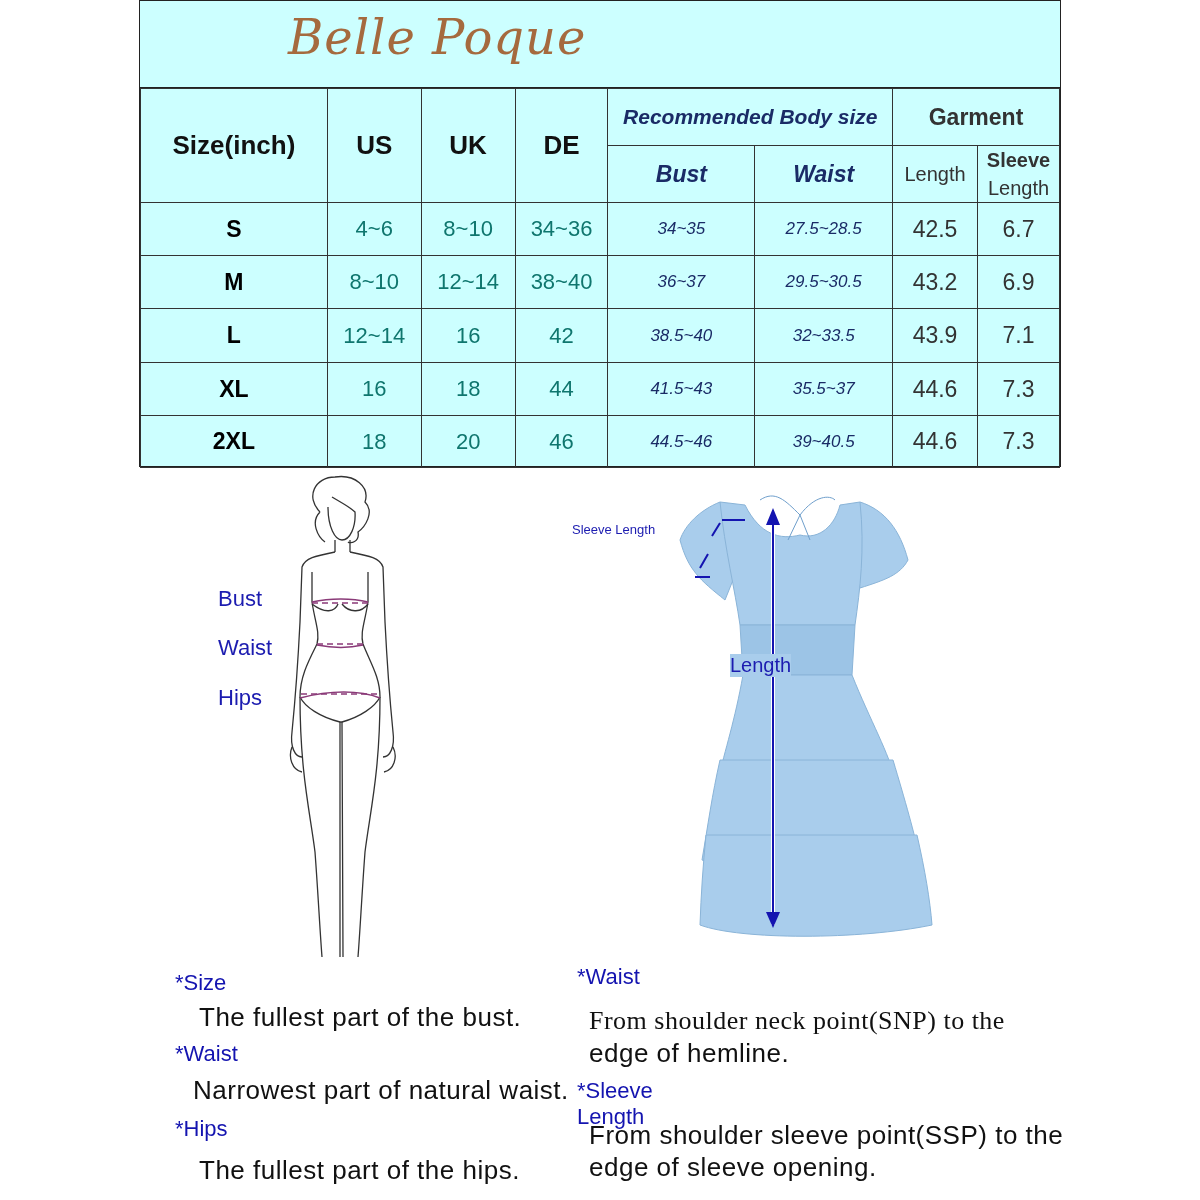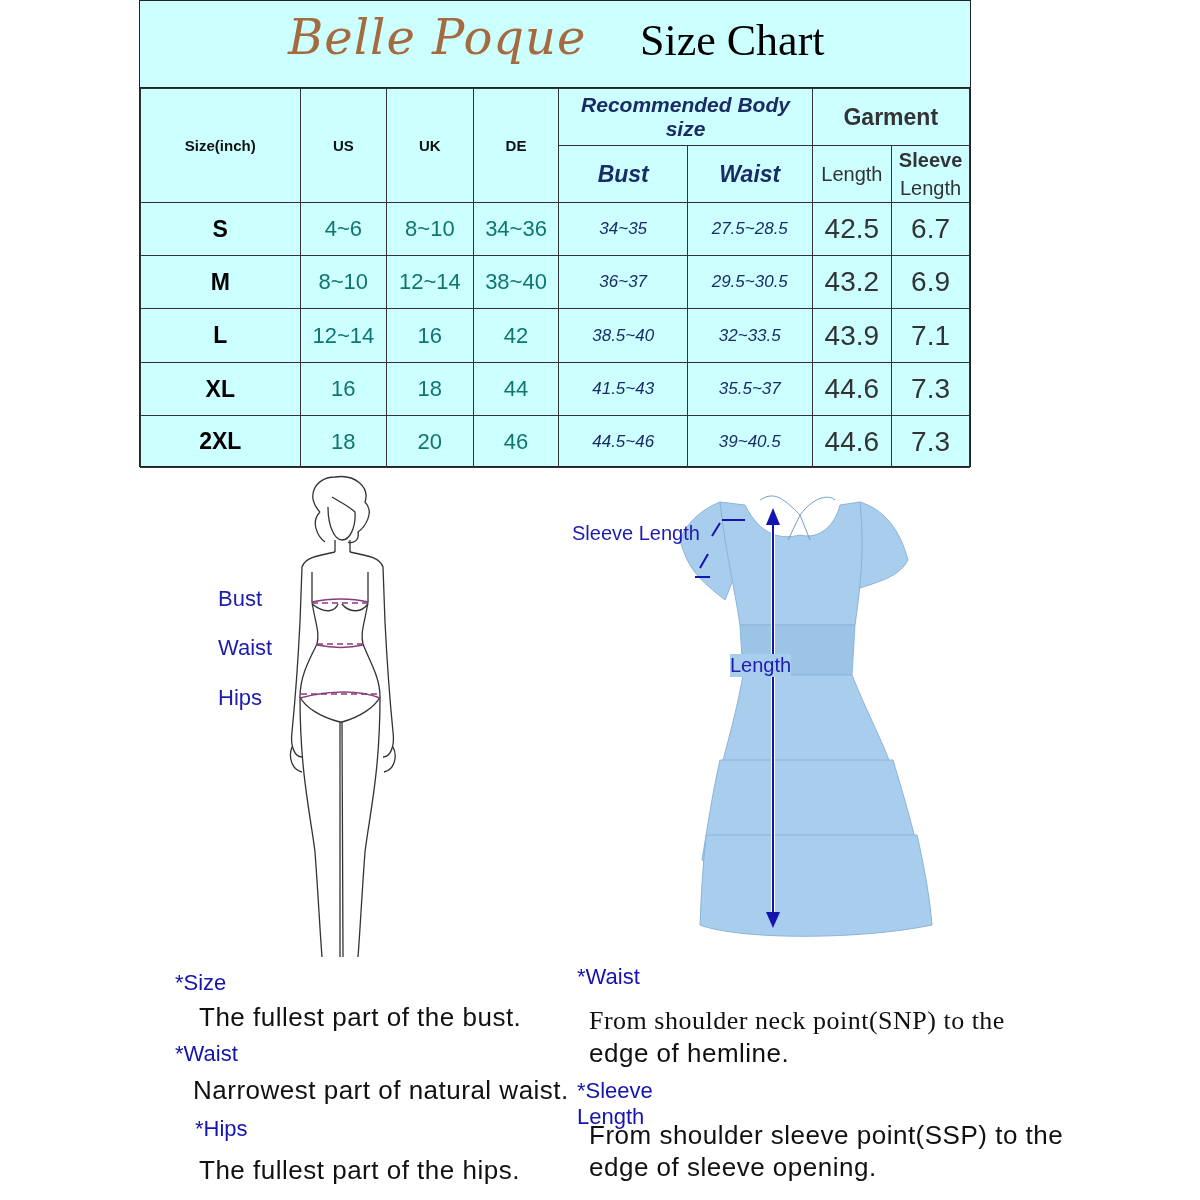--- a/index.html
+++ b/index.html
@@ -1,46 +1,45 @@
 <!DOCTYPE html>
 <html><head>
 <meta charset="utf-8">
 <style>
   html, body { margin:0; padding:0; background:#ffffff; }
   body { width:1200px; height:1200px; position:relative; overflow:hidden; font-family:"Liberation Sans", sans-serif; }
-  .chart { position:absolute; left:139px; top:0; width:832px; height:467px; background:#ccffff; border:1px solid #222; box-sizing:border-box; }
+  .chart { position:absolute; left:139px; top:0; width:922px; height:467px; background:#ccffff; border:1px solid #222; box-sizing:border-box; }
   .title-bar { position:absolute; left:0; top:0; width:100%; height:88px; border-bottom:2px solid #222; box-sizing:border-box; }
   .brand { position:absolute; left:148px; top:8px; font-family:"DejaVu Serif", serif; font-style:italic; font-size:48px; color:#a56a3e; letter-spacing:1px; }
   .chart-title { position:absolute; left:500px; top:14px; font-family:"Liberation Serif", serif; font-size:44px; color:#000; }
   table { position:absolute; left:0; top:87px; border-collapse:collapse; table-layout:fixed; }
   td, th { border:1px solid #333; text-align:center; vertical-align:middle; padding:0; font-weight:normal; }
-  .hd { font-weight:bold; font-size:15px; color:#111;margin-top:32px; }
+  .hd { font-weight:bold; font-size:26px; color:#111;margin-top:32px; }
   .hd-blue { font-weight:bold; font-style:italic; font-size:21px; color:#1a2b66; }
   .hd-blue2 { font-weight:bold; font-style:italic; font-size:23px; color:#1a2b66; }
   .hd-gray { font-weight:bold; font-size:23px; color:#333; }
   .hd-small { font-size:20px; color:#333; line-height:28px; }
   .hd-small b { font-weight:bold; }
   .sz { font-weight:bold; font-size:23px; color:#000; }
   .it { font-size:22px; color:#0f766e; }
   .itb { font-style:italic; font-size:17px; color:#1a2b66; }
-  .gr { font-size:28px; color:#333; }
+  .gr { font-size:23px; color:#333; }
   .fig-body { position:absolute; left:270px; top:472px; }
   .fig-dress { position:absolute; left:560px; top:480px; }
   .lbl-blue { position:absolute; color:#1c1cb0; font-size:22px; }
   .defs { position:absolute; }
   .def-head { color:#1414b0; font-size:22px; }
   .def-text { color:#111; font-size:26px; letter-spacing:0.5px; }
 </style>
 </head>
 <body>
 
 <div class="chart">
   <div class="title-bar">
     <span class="brand">Belle Poque</span>
-    <span class="chart-title">Size Chart</span>
   </div>
 
   <table>
     <colgroup>
       <col style="width:187px">
         <col style="width:94px">
         <col style="width:94px">
         <col style="width:93px">
       <col style="width:147px">
         <col style="width:138px">
@@ -171,29 +170,29 @@
   </g>
 
   <line x1="213" y1="32" x2="213" y2="445" stroke="#fff" stroke-width="4"></line>
   <line x1="213" y1="32" x2="213" y2="445" stroke="#1414b0" stroke-width="2"></line>
   <path d="M206 45 L213 28 L220 45 Z M206 432 L213 448 L220 432 Z" fill="#1414b0"></path>
 
   <line x1="162" y1="40" x2="185" y2="40" stroke="#1414b0" stroke-width="2"></line>
   <line x1="135" y1="97" x2="150" y2="97" stroke="#1414b0" stroke-width="2"></line>
   <path d="M152 56 L160 43 M148 74 L140 88" stroke="#1414b0" stroke-width="2"></path>
 </svg>
-<span class="lbl-blue" style="left:572px;top:522px;font-size:20px;">Sleeve Length</span>
+<span class="lbl-blue" style="left:572px;top:522px;font-size:13px;">Sleeve Length</span>
 <span class="lbl-blue" style="left:730px;top:654px;font-size:20px;background:#a9cdec;">Length</span>
 
 <div class="defs" style="left:175px;top:970px;">
   <div class="def-head" style="position:absolute;top:0;">*Size</div>
   <div class="def-text" style="position:absolute;top:32px;left:24px;white-space:nowrap;">The fullest part of the bust.</div>
   <div class="def-head" style="position:absolute;top:71px;">*Waist</div>
   <div class="def-text" style="position:absolute;top:105px;left:18px;white-space:nowrap;">Narrowest part of natural waist.</div>
-  <div class="def-head" style="position:absolute;top:146px;margin-left:20px;">*Hips</div>
+  <div class="def-head" style="position:absolute;top:146px;">*Hips</div>
   <div class="def-text" style="position:absolute;top:185px;left:24px;white-space:nowrap;">The fullest part of the hips.</div>
 </div>
 
 <div class="defs" style="left:577px;top:964px;">
   <div class="def-head" style="position:absolute;top:0;">*Waist</div>
   <div class="def-text" style="position:absolute;top:42px;left:12px;white-space:nowrap;font-family:Liberation Serif, serif;">From shoulder neck point(SNP) to the</div>
   <div class="def-text" style="position:absolute;top:74px;left:12px;white-space:nowrap;">edge of hemline.</div>
   <div class="def-head" style="position:absolute;top:114px;">*Sleeve Length</div>
   <div class="def-text" style="position:absolute;top:156px;left:12px;white-space:nowrap;">From shoulder sleeve point(SSP) to the</div>
   <div class="def-text" style="position:absolute;top:188px;left:12px;white-space:nowrap;">edge of sleeve opening.</div>

